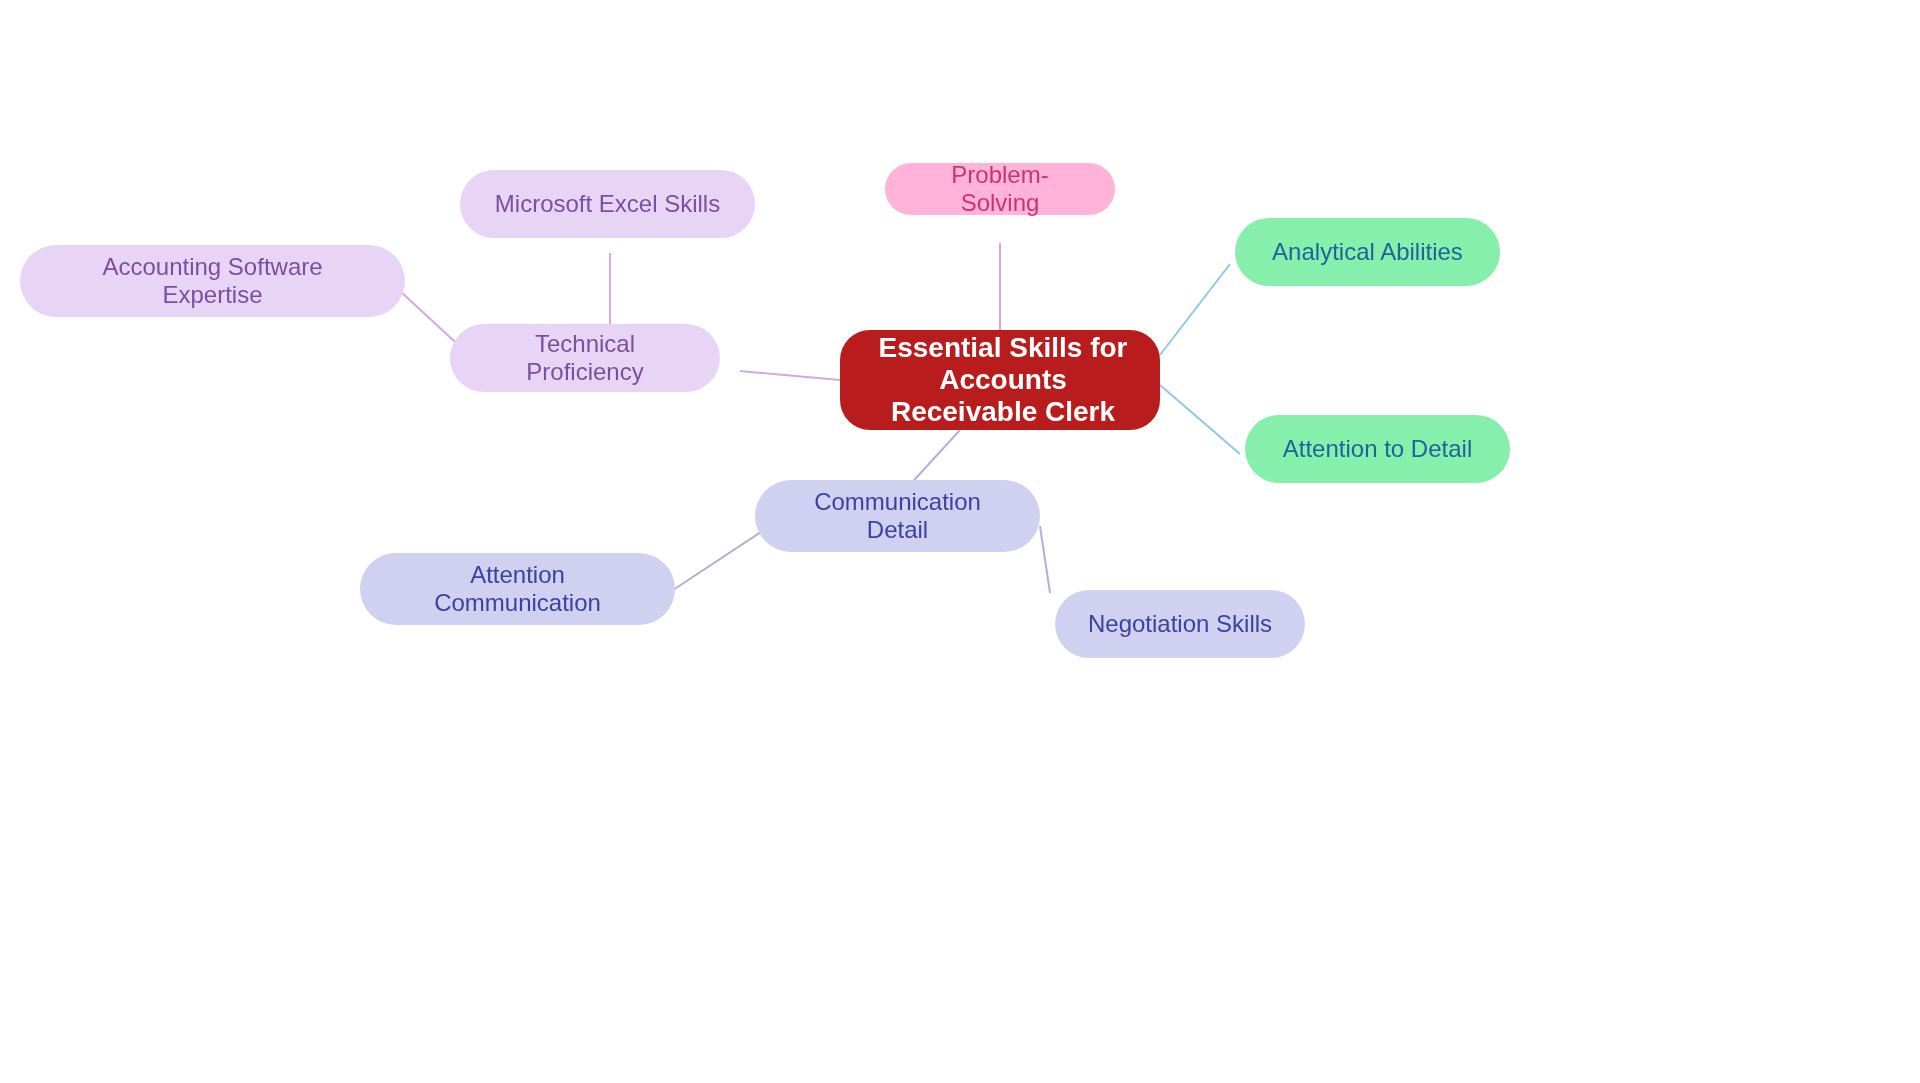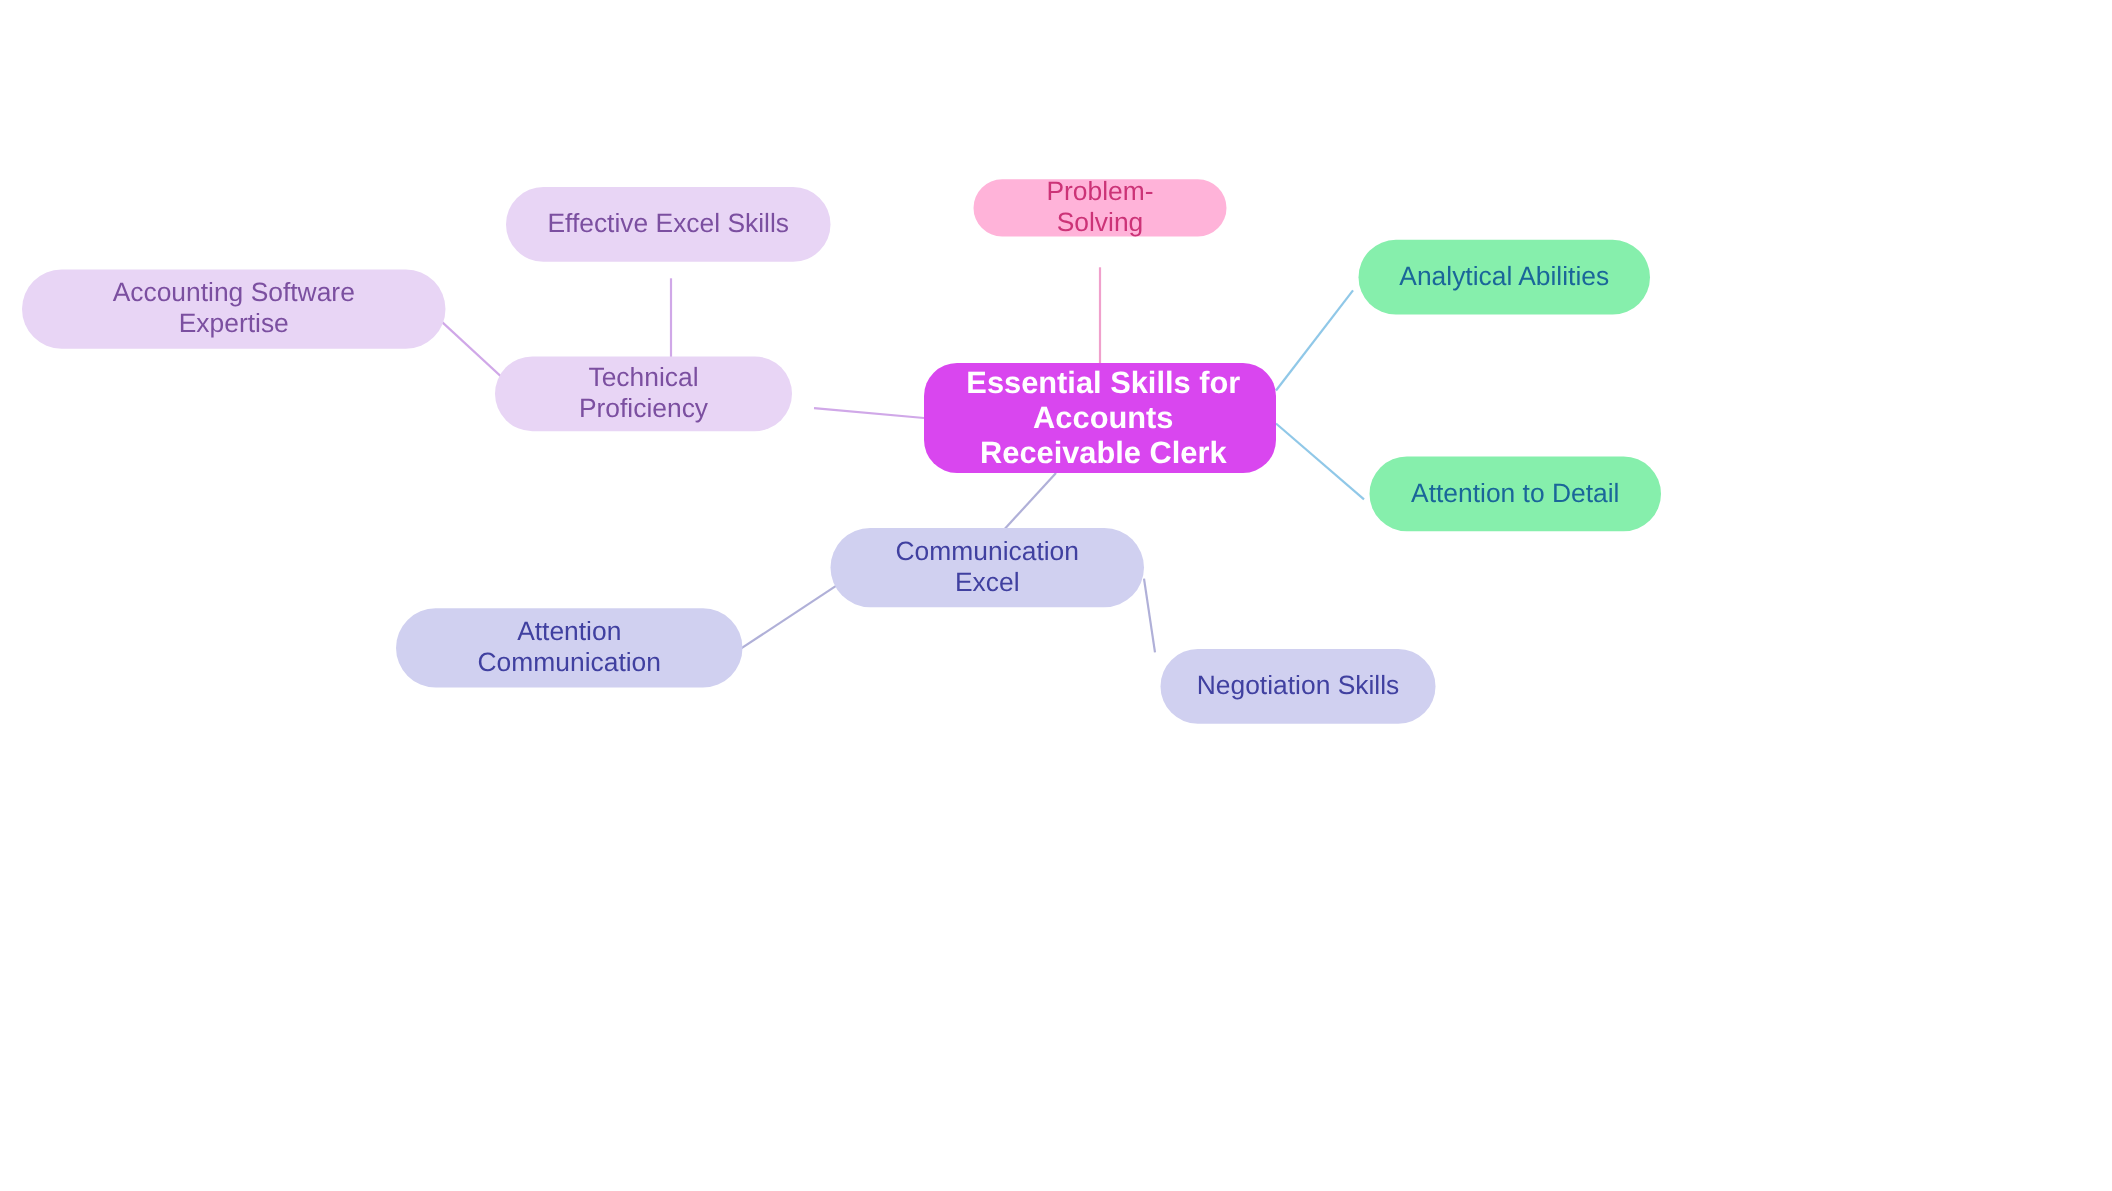--- a/index.html
+++ b/index.html
@@ -29,21 +29,21 @@
       display: flex;
       align-items: center;
       justify-content: center;
       text-align: center;
       font-size: 26px;
       font-weight: 500;
       padding: 18px 30px;
       cursor: pointer;
     }
     .node-center {
-      background: #d946ef;
+      background: #b91c1c;
       color: #ffffff;
       font-size: 28px;
       font-weight: 600;
       border-radius: 30px;
       width: 320px;
       height: 100px;
       padding-left: 36px;
     }
     .node-purple {
       background: #e8d5f5;
@@ -89,28 +89,28 @@
     <line x1="770" y1="526" x2="670" y2="592" stroke="#b0b0d8" stroke-width="2"></line>
 
     <line x1="1040" y1="526" x2="1050" y2="593" stroke="#b0b0d8" stroke-width="2"></line>
   </svg>
 
   <div class="node node-center" style="left: 840px; top: 330px; width: 320px; height: 100px; white-space: pre-line;">Essential Skills for Accounts
 Receivable Clerk</div>
 
   <div class="node node-purple" style="left: 450px; top: 306px; width: 270px; height: 68px; font-size: 24px; margin-top: 18px;">Technical Proficiency</div>
 
-  <div class="node node-purple" style="left: 460px; top: 170px; width: 295px; height: 68px; font-size: 24px;">Effective Excel Skills</div>
+  <div class="node node-purple" style="left: 460px; top: 170px; width: 295px; height: 68px; font-size: 24px;">Microsoft Excel Skills</div>
 
   <div class="node node-purple" style="left: 20px; top: 245px; width: 385px; height: 72px; font-size: 24px;">Accounting Software Expertise</div>
 
   <div class="node node-pink" style="left: 885px; top: 163px; width: 230px; height: 52px; font-size: 24px;">Problem-Solving</div>
 
   <div class="node node-blue" style="left: 1235px; top: 218px; width: 265px; height: 68px; font-size: 24px;">Analytical Abilities</div>
 
   <div class="node node-blue" style="left: 1245px; top: 415px; width: 265px; height: 68px; font-size: 24px;">Attention to Detail</div>
 
-  <div class="node node-lavender" style="left: 755px; top: 480px; width: 285px; height: 72px; font-size: 24px;">Communication Excel</div>
+  <div class="node node-lavender" style="left: 755px; top: 480px; width: 285px; height: 72px; font-size: 24px;">Communication Detail</div>
 
   <div class="node node-lavender" style="left: 360px; top: 553px; width: 315px; height: 72px; font-size: 24px;">Attention Communication</div>
 
   <div class="node node-lavender" style="left: 1055px; top: 590px; width: 250px; height: 68px; font-size: 24px;">Negotiation Skills</div>
 </div>
 
 </body></html>

